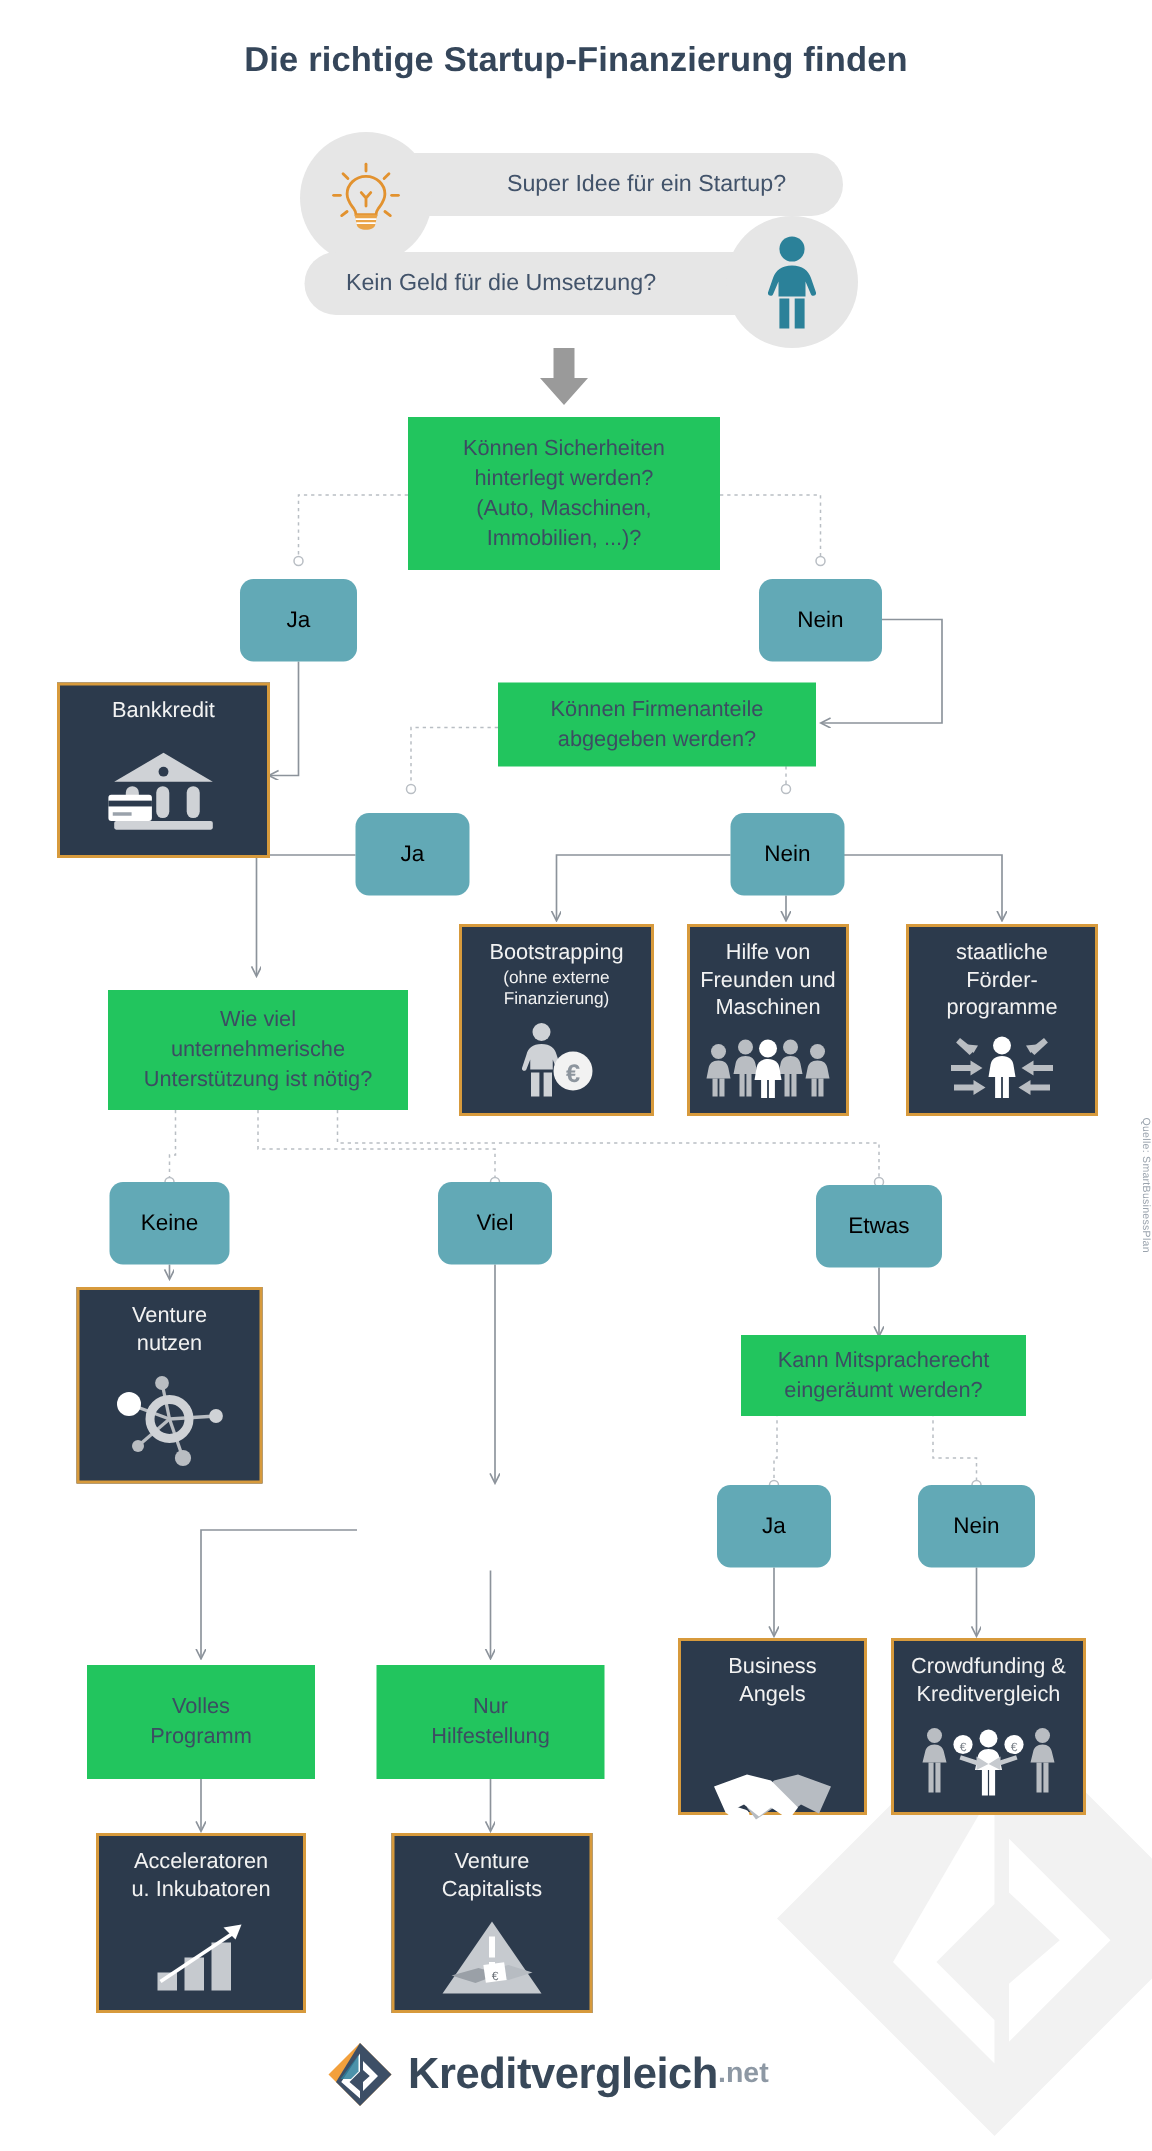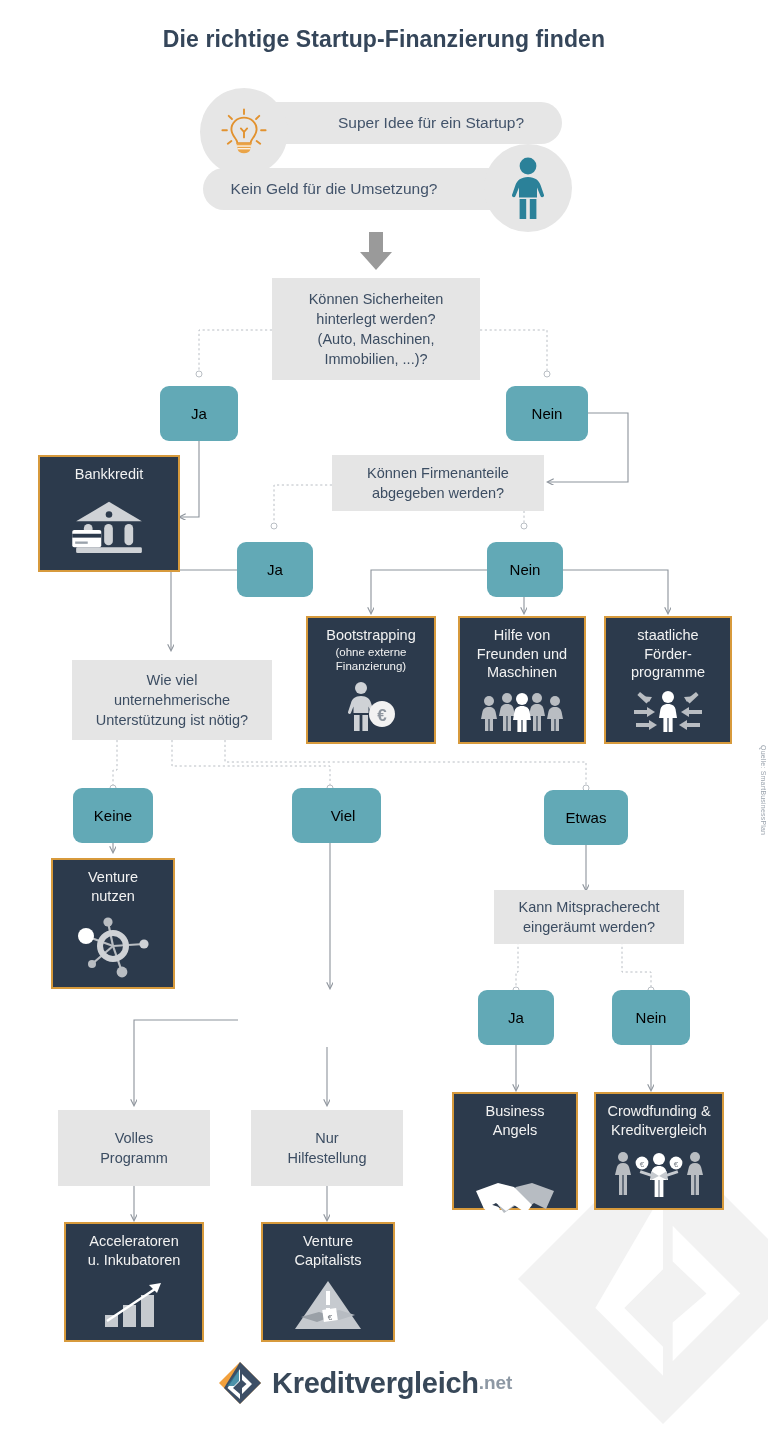--- a/index.html
+++ b/index.html
@@ -31,21 +31,21 @@
     display:flex;align-items:center;justify-content:center;
     font-size:15.5px;color:#42536a;
   }
   .circ{
     position:absolute;background:#e6e6e6;border-radius:50%;
     display:flex;align-items:center;justify-content:center;
   }
 
   
   .qbox{
-    position:absolute;background:#e5e5e5;
+    position:absolute;background:#22c55e;
     display:flex;align-items:center;justify-content:center;text-align:center;
     font-size:14.5px;line-height:1.38;color:#3c4d62;padding:6px 8px;
     box-sizing:border-box;
   }
   .opt{
     position:absolute;background:#62a9b6;border-radius:9px;
     display:flex;align-items:center;justify-content:center;
     color:#000000;font-size:15px;
   }
   .res{
@@ -254,21 +254,21 @@
           <path d="M22 15 c-6 0-9 3-10 7 l-3 9 c-.5 1.8 2.2 2.7 2.9 1 l2.6-6.6 v6.6 h15 v-6.6 l2.6 6.6 c.7 1.7 3.4 .8 2.9-1 l-3-9 c-1-4-4-7-10-7z"></path>
           <rect x="15" y="34" width="5.6" height="16"></rect>
           <rect x="23.4" y="34" width="5.6" height="16"></rect>
         </g>
         <circle cx="43" cy="33" r="13" fill="#f2f2f2"></circle>
         <text x="43" y="40" font-size="17" font-weight="700" text-anchor="middle" fill="#8d959e" font-family="'Liberation Sans',sans-serif">€</text>
       </svg>
     </div>
   </div>
 
-  <div class="res" style="left:458px;top:616px;width:128px;height:128px;">
+  <div class="res" style="left:458px;top:616px;width:108px;height:128px;">
     <div class="cap">
       <span>Hilfe von</span><br>
       <span>Freunden und</span><br>
       <span>Maschinen</span>
     </div>
     <div class="ico">
       <svg width="86" height="40" viewBox="0 0 86 40">
         <g fill="#b9bdc2">
           <g>
               <circle cx="10" cy="9" r="5"></circle>
@@ -339,21 +339,21 @@
 
   <div class="qbox" style="left:72px;top:660px;width:200px;height:80px;flex-direction:column;">
     <span>Wie viel</span>
     <span>unternehmerische</span>
     <span>Unterstützung ist nötig?</span>
   </div>
 
   <div class="opt" style="left:73px;top:788px;width:80px;height:55px;">
     <span>Keine</span>
   </div>
-  <div class="opt" style="left:292px;top:788px;width:76px;height:55px;padding-left:13px;">
+  <div class="opt" style="left:292px;top:788px;width:76px;height:55px;">
     <span>Viel</span>
   </div>
   <div class="opt" style="left:544px;top:790px;width:84px;height:55px;">
     <span>Etwas</span>
   </div>
 
   <div class="res" style="left:51px;top:858px;width:124px;height:131px;">
     <div class="cap">
       <span>Venture</span><br>
       <span>nutzen</span>

